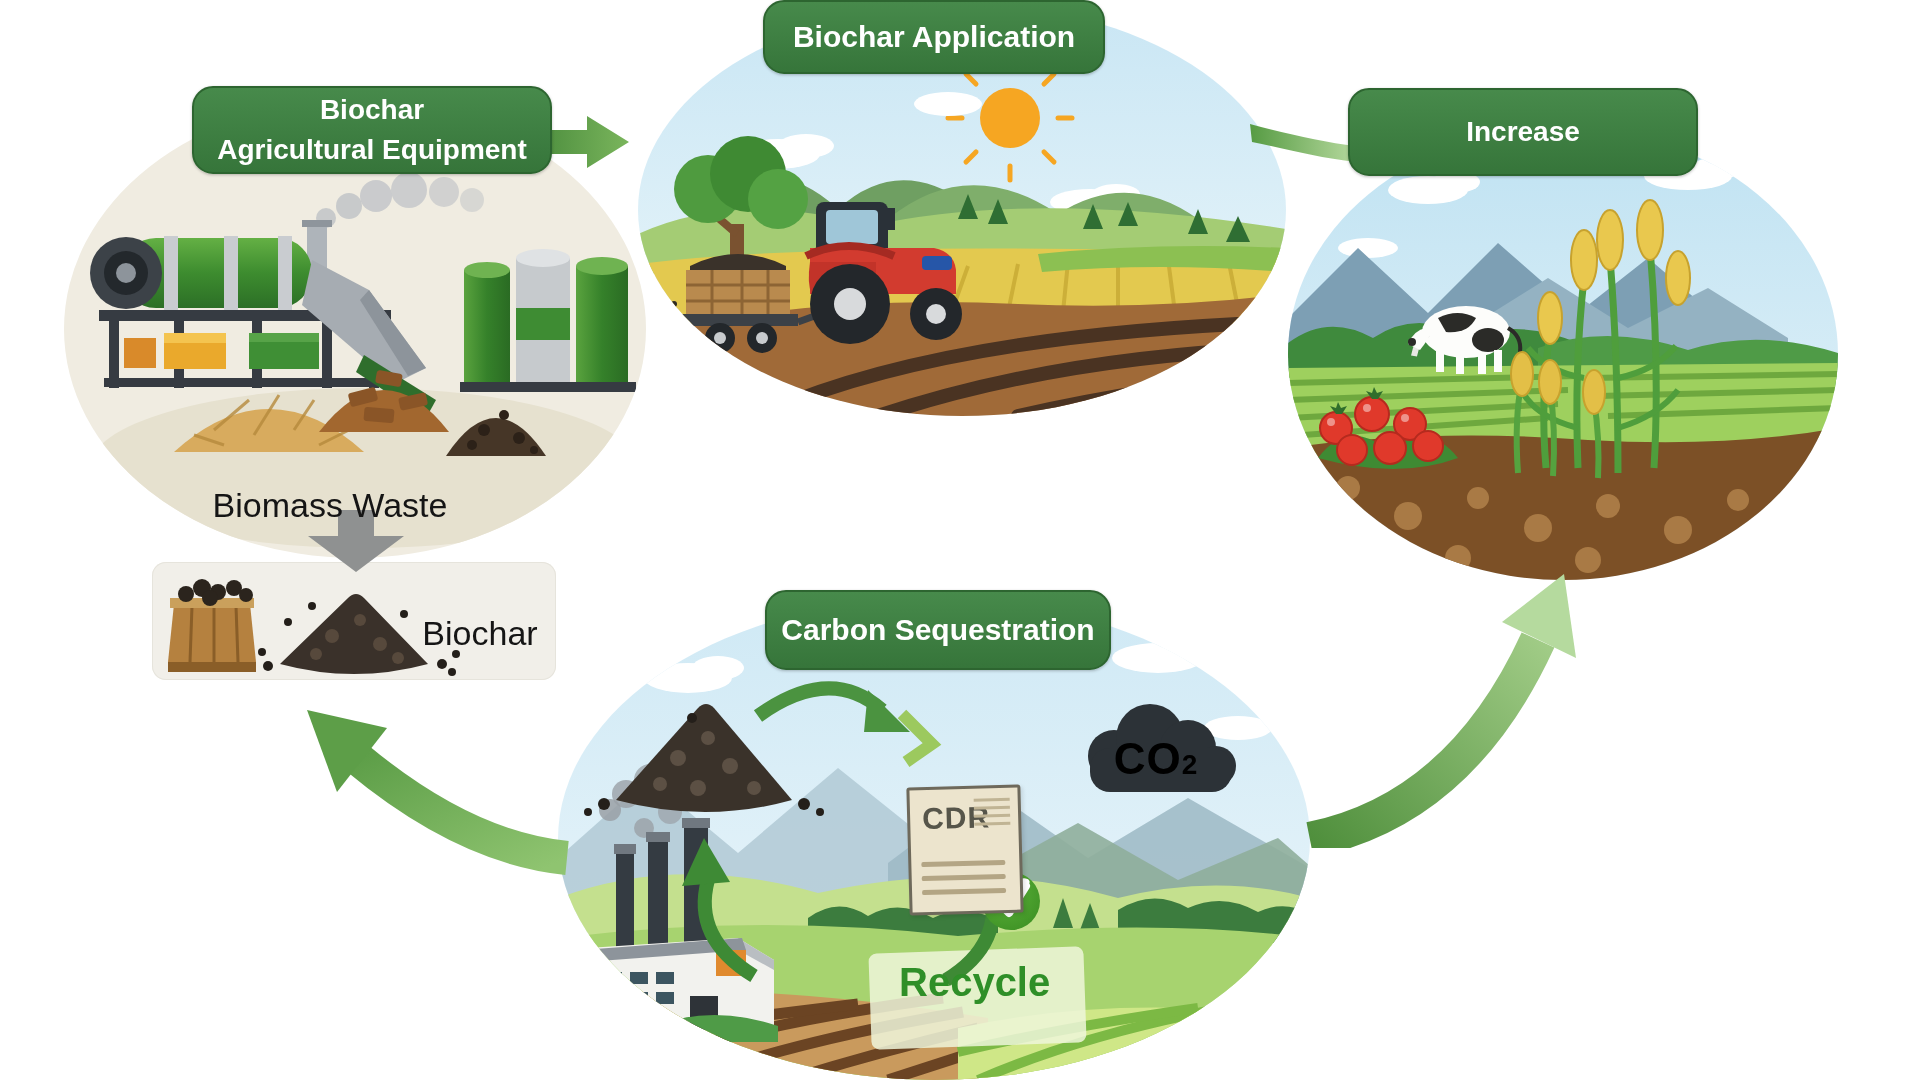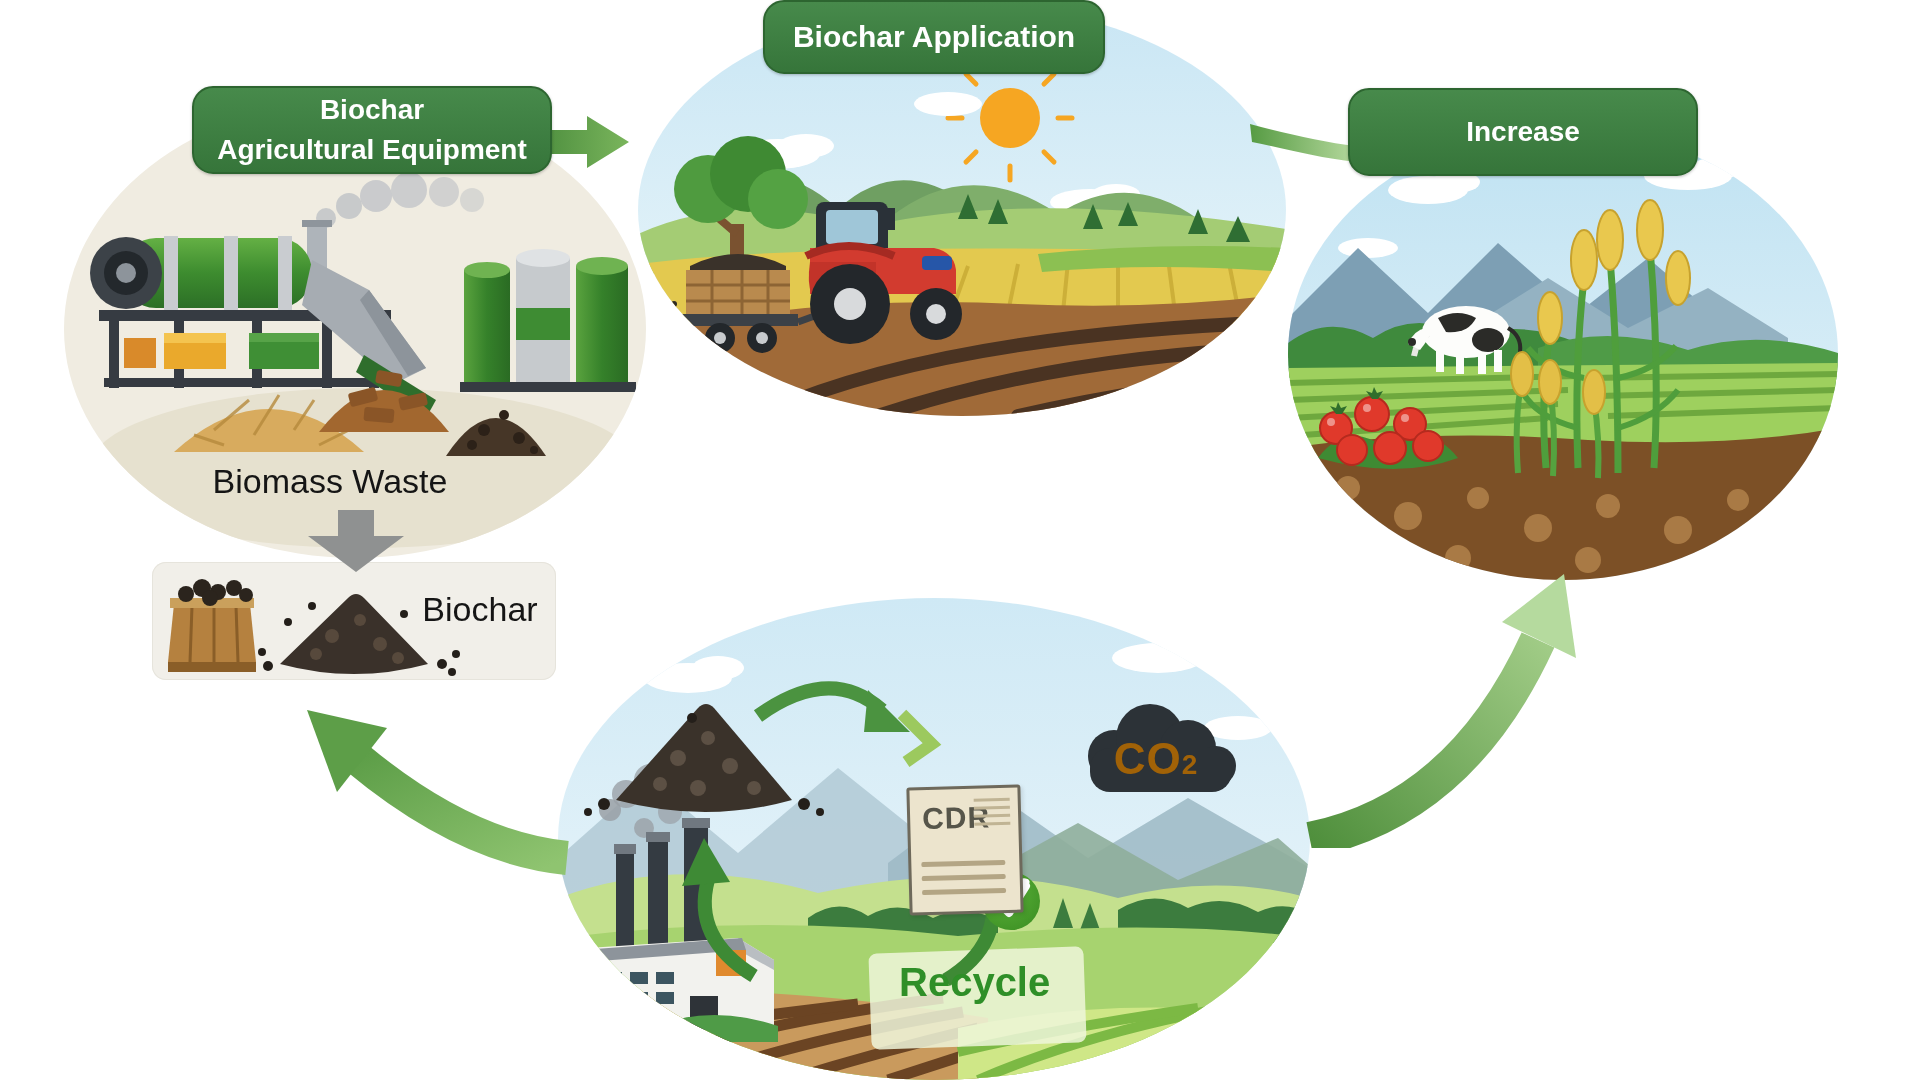--- a/index.html
+++ b/index.html
@@ -7,26 +7,26 @@
           font-family:"Liberation Sans","DejaVu Sans",sans-serif;}
   
   .glabel{position:absolute;background:linear-gradient(#478a4b,#36753a);
           border:2px solid #2d6530;border-radius:21px;color:#fff;font-weight:bold;
           text-align:center;display:flex;flex-direction:column;justify-content:center;
           box-shadow:0 1px 3px rgba(0,0,0,.25);z-index:30;}
   .glabel .ln{line-height:40px;}
   
   .scene{position:absolute;border-radius:50%;overflow:hidden;z-index:10;}
   .scene svg{display:block;width:100%;height:100%;}
-  .caption-dark{position:absolute;color:#151515;font-size:34px;text-align:center;z-index:25;}
+  .caption-dark{position:absolute;color:#151515;font-size:34px;text-align:center;z-index:25;margin-top:24px;}
   #biochar-box{position:absolute;left:152px;top:562px;width:404px;height:118px;background:#f1efe9;
                border-radius:14px;z-index:15;box-shadow:0 0 0 1px #e6e4dc inset;}
   #recycle-label{position:absolute;left:875px;top:960px;width:145px;text-align:center;
                  font-size:40px;font-weight:600;color:#2f8f28;z-index:26;margin-left:24px;}
-  #co2-text{position:absolute;left:1088px;top:734px;width:136px;text-align:center;color:#a16207;
+  #co2-text{position:absolute;left:1088px;top:734px;width:136px;text-align:center;color:#000000;
             font-size:44px;font-weight:bold;z-index:26;letter-spacing:1px;}
   #co2-text .co2sub{font-size:28px;}
   #cdr-doc{position:absolute;left:908px;top:786px;width:108px;height:122px;background:#ece4cd;
            border:3px solid #6e695b;border-radius:3px;transform:rotate(-1.5deg);z-index:25;
            box-shadow:2px 2px 4px rgba(0,0,0,.12);}
   #cdr-doc .cdr-title{position:absolute;left:12px;top:12px;font-size:30px;font-weight:bold;
                       color:#56554a;letter-spacing:1px;}
   .cdr-topline{position:absolute;right:8px;height:3px;background:#c0b494;width:36px;}
   .cdr-line{position:absolute;left:10px;height:5px;background:#b3a584;border-radius:2px;width:84px;}
   .arrow-svg{position:absolute;z-index:20;}
@@ -512,20 +512,23 @@
   </div>
 
   <div class="glabel" style="left:763px;top:0px;width:338px;height:70px;font-size:30px;">
     <div class="ln">Biochar Application</div>
   </div>
 
   <div class="glabel" style="left:1348px;top:88px;width:346px;height:84px;font-size:28px;">
     <div class="ln">Increase</div>
   </div>
 
+  <div class="glabel" style="left:765px;top:590px;width:342px;height:76px;font-size:30px;">
+    <div class="ln">Carbon Sequestration</div>
+  </div>
 
   <svg class="arrow-svg" style="left:541px;top:112px;" width="90" height="60" viewBox="0 0 90 60">
     <defs>
         <linearGradient id="a1" x1="0" y1="0" x2="1" y2="0">
       <stop offset="0" stop-color="#4e8f3f"></stop>
           <stop offset="1" stop-color="#7ab55c"></stop>
         </linearGradient>
       </defs>
     <polygon points="0,18 46,18 46,4 88,30 46,56 46,42 0,42" fill="url(#a1)"></polygon>
   </svg>

